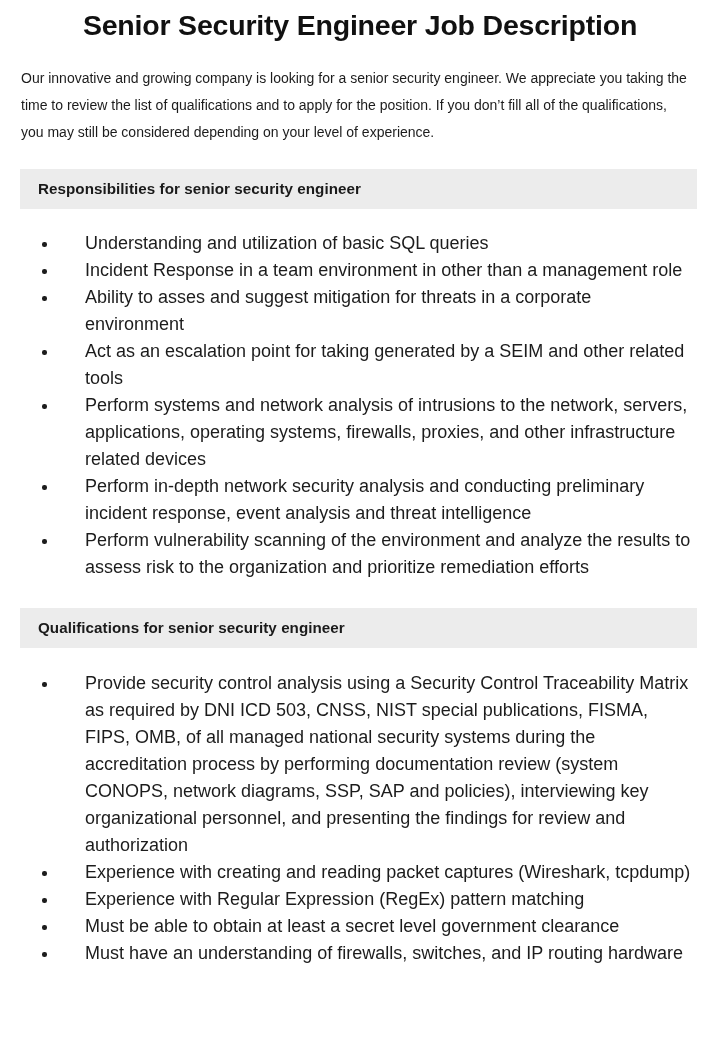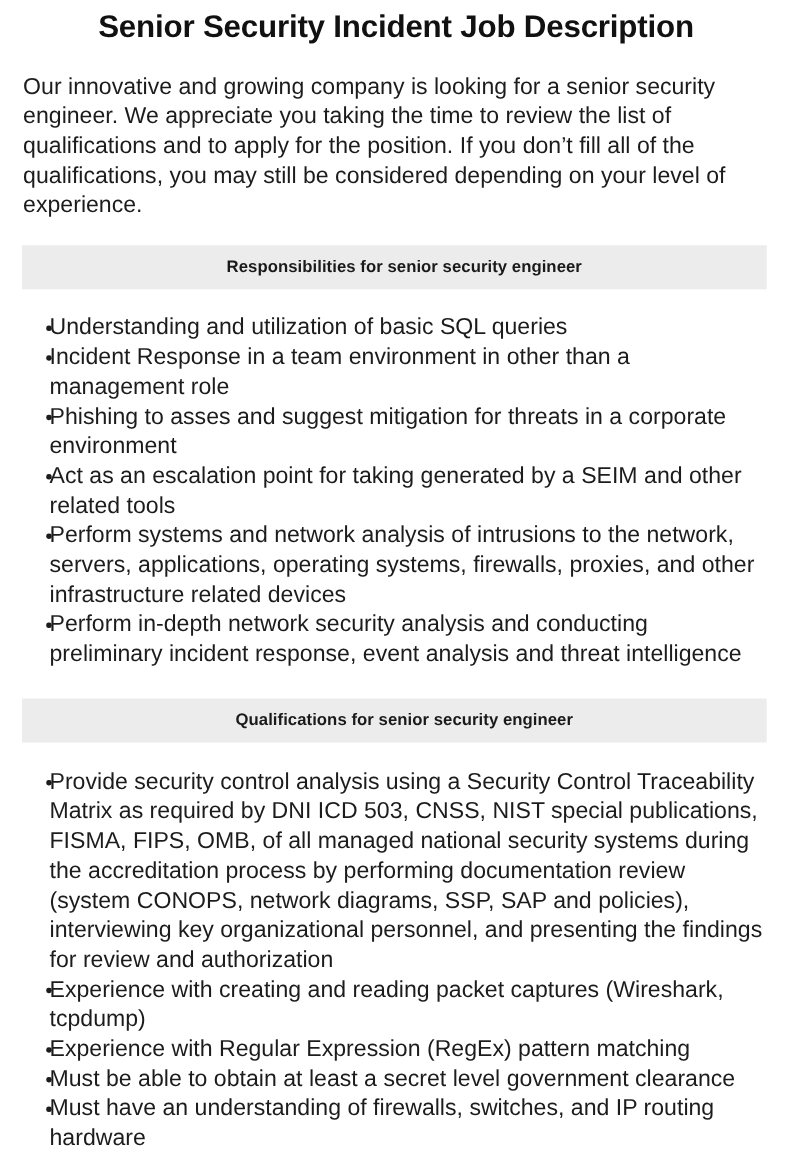--- a/index.html
+++ b/index.html
@@ -33,21 +33,21 @@
     font-weight: bold;
     line-height: 38px;
     letter-spacing: -0.2px;
     color: #111111;
   }
 
   
   .intro {
     margin: 0;
     padding: 21px 27px 0 21px;
-    font-size: 21px;
+    font-size: 14px;
     line-height: 27px;
     color: #1c1c1c;
     text-align: left;
   }
 
   
   .section {
     margin: 0;
     padding: 0;
   }
@@ -55,41 +55,40 @@
     padding: 0 22px 0 20px;
   }
   .section-header {
     background: #ececec;
     box-sizing: border-box;
     width: 677px;
     height: 40px;
     display: flex;
     align-items: center;
     padding-left: 18px;
-    justify-content: center;
   }
   .section-header-text {
     font-size: 15.2px;
     font-weight: bold;
     color: #1a1a1a;
     line-height: 20px;
     letter-spacing: 0.05px;
   }
 
   
   .bullet-list {
     list-style: none;
     margin: 0;
     padding: 0;
   }
   .bullet-item {
     position: relative;
-    padding-left: 45px;
+    padding-left: 85px;
     padding-right: 27px;
-    font-size: 21px;
+    font-size: 18px;
     line-height: 27px;
     color: #1c1c1c;
   }
   .bullet-item::before {
     content: "";
     position: absolute;
     left: 42px;
     top: 12px;
     width: 4.5px;
     height: 4.5px;
@@ -101,39 +100,40 @@
   .resp-list { padding-top: 21px; }
   .qual-list { padding-top: 22px; }
   .section-gap-resp { height: 23px; }
   .section-gap-qual { height: 27px; }
 </style>
 </head>
 <body>
 
 <div class="page">
 
-  <h1 class="doc-title">Senior Security Incident Job Description</h1>
+  <h1 class="doc-title">Senior Security Engineer Job Description</h1>
 
   <p class="intro">Our innovative and growing company is looking for a senior security engineer. We appreciate you taking the time to review the list of qualifications and to apply for the position. If you don’t fill all of the qualifications, you may still be considered depending on your level of experience.</p>
 
   <div class="section-gap-resp"></div>
 
   <section class="section">
     <div class="section-header-wrap">
       <div class="section-header">
         <span class="section-header-text">Responsibilities for senior security engineer</span>
       </div>
     </div>
     <ul class="bullet-list resp-list">
       <li class="bullet-item">Understanding and utilization of basic SQL queries</li>
       <li class="bullet-item">Incident Response in a team environment in other than a management role</li>
-      <li class="bullet-item">Phishing to asses and suggest mitigation for threats in a corporate environment</li>
+      <li class="bullet-item">Ability to asses and suggest mitigation for threats in a corporate environment</li>
       <li class="bullet-item">Act as an escalation point for taking generated by a SEIM and other related tools</li>
       <li class="bullet-item">Perform systems and network analysis of intrusions to the network, servers, applications, operating systems, firewalls, proxies, and other infrastructure related devices</li>
       <li class="bullet-item">Perform in-depth network security analysis and conducting preliminary incident response, event analysis and threat intelligence</li>
+      <li class="bullet-item">Perform vulnerability scanning of the environment and analyze the results to assess risk to the organization and prioritize remediation efforts</li>
     </ul>
   </section>
 
   <div class="section-gap-qual"></div>
 
   <section class="section">
     <div class="section-header-wrap">
       <div class="section-header">
         <span class="section-header-text">Qualifications for senior security engineer</span>
       </div>

